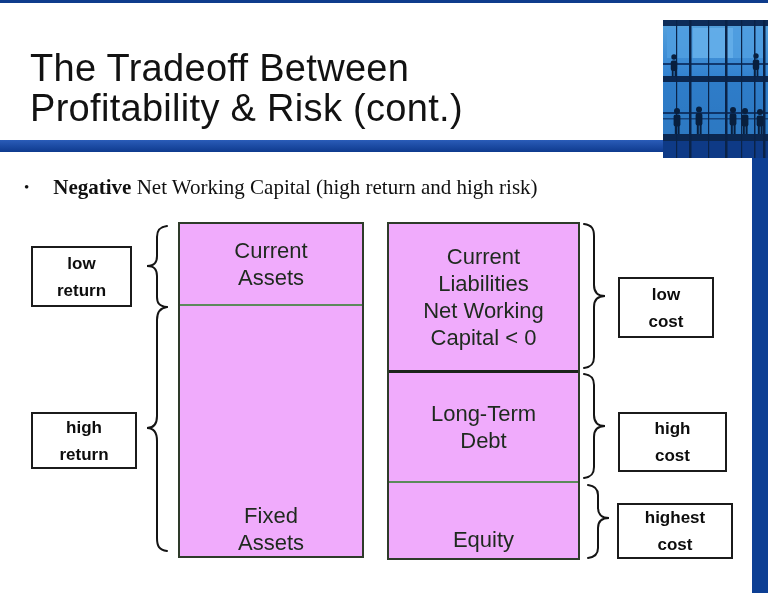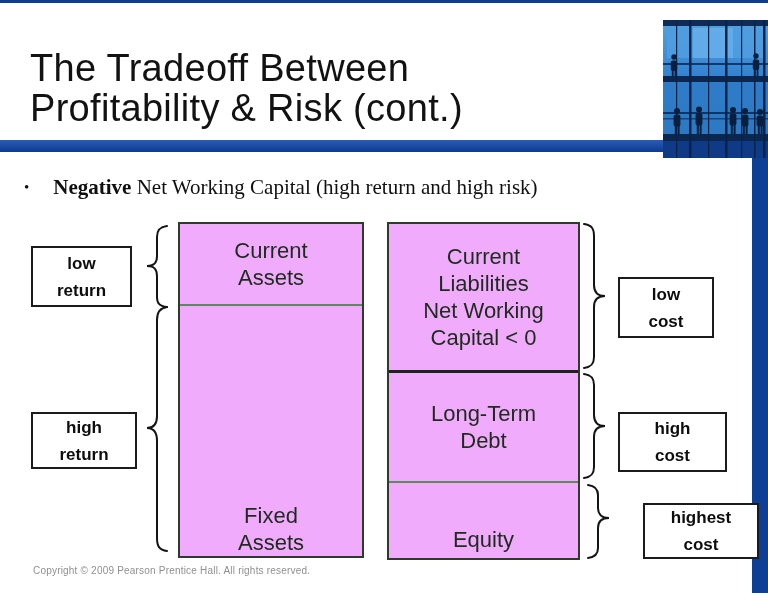--- a/index.html
+++ b/index.html
@@ -48,21 +48,21 @@
   
   .side-label{
     position:absolute;background:#ffffff;border:2px solid #1b1b1b;box-sizing:border-box;
     display:flex;align-items:center;justify-content:center;text-align:center;
     font-weight:bold;font-size:17px;line-height:27px;color:#0d0d0d;z-index:4;
   }
   #label-low-return{left:31px;top:246px;width:101px;height:61px;}
   #label-high-return{left:31px;top:412px;width:106px;height:57px;}
   #label-low-cost{left:618px;top:277px;width:96px;height:61px;}
   #label-high-cost{left:618px;top:412px;width:109px;height:60px;}
-  #label-highest-cost{left:643px;top:503px;width:116px;height:56px;}
+  #label-highest-cost{left:617px;top:503px;width:116px;height:56px;}
   
   #braces{position:absolute;left:0;top:0;width:768px;height:613px;pointer-events:none;}
   
   #copyright{position:absolute;left:33px;top:565px;font-size:10px;color:#8f8f8f;letter-spacing:0.2px;}
 </style>
 </head>
 <body>
 
 <div id="slide">
 
@@ -181,15 +181,14 @@
   <div id="label-high-return" class="side-label pre">high
 return</div>
   <div id="label-low-cost" class="side-label pre">low
 cost</div>
   <div id="label-high-cost" class="side-label pre">high
 cost</div>
   <div id="label-highest-cost" class="side-label pre">highest
 cost</div>
 
 
-  <div id="copyright">Copyright © 2009 Pearson Prentice Hall. All rights reserved.</div>
 
 </div>
 
 </body></html>

